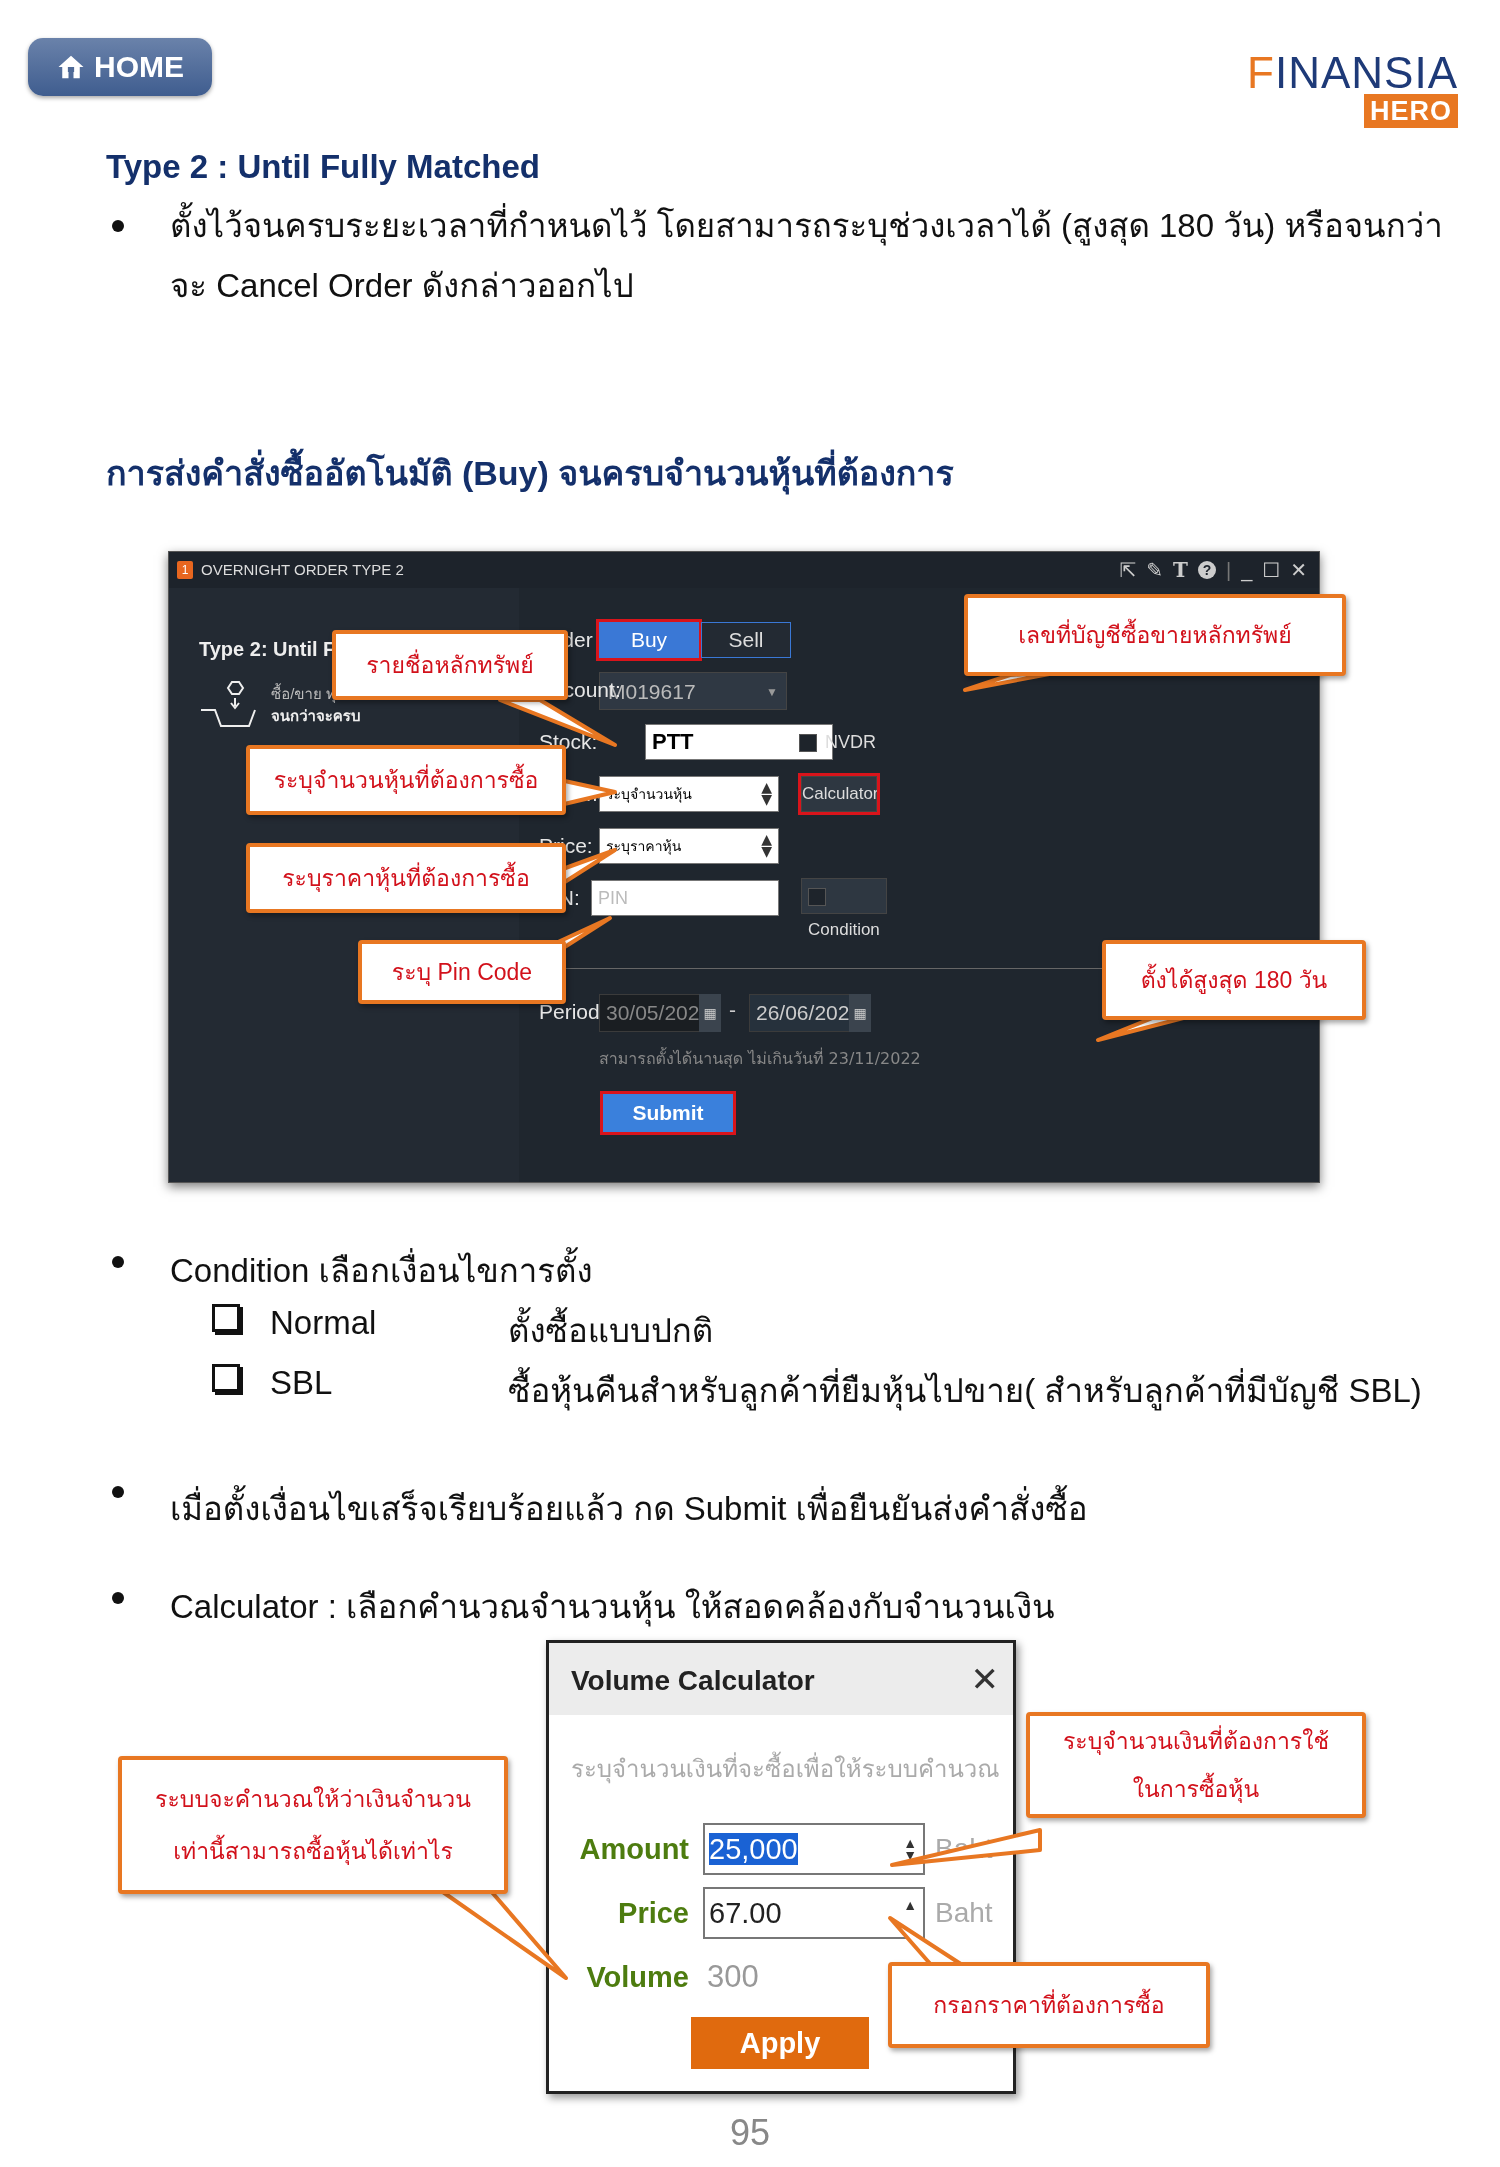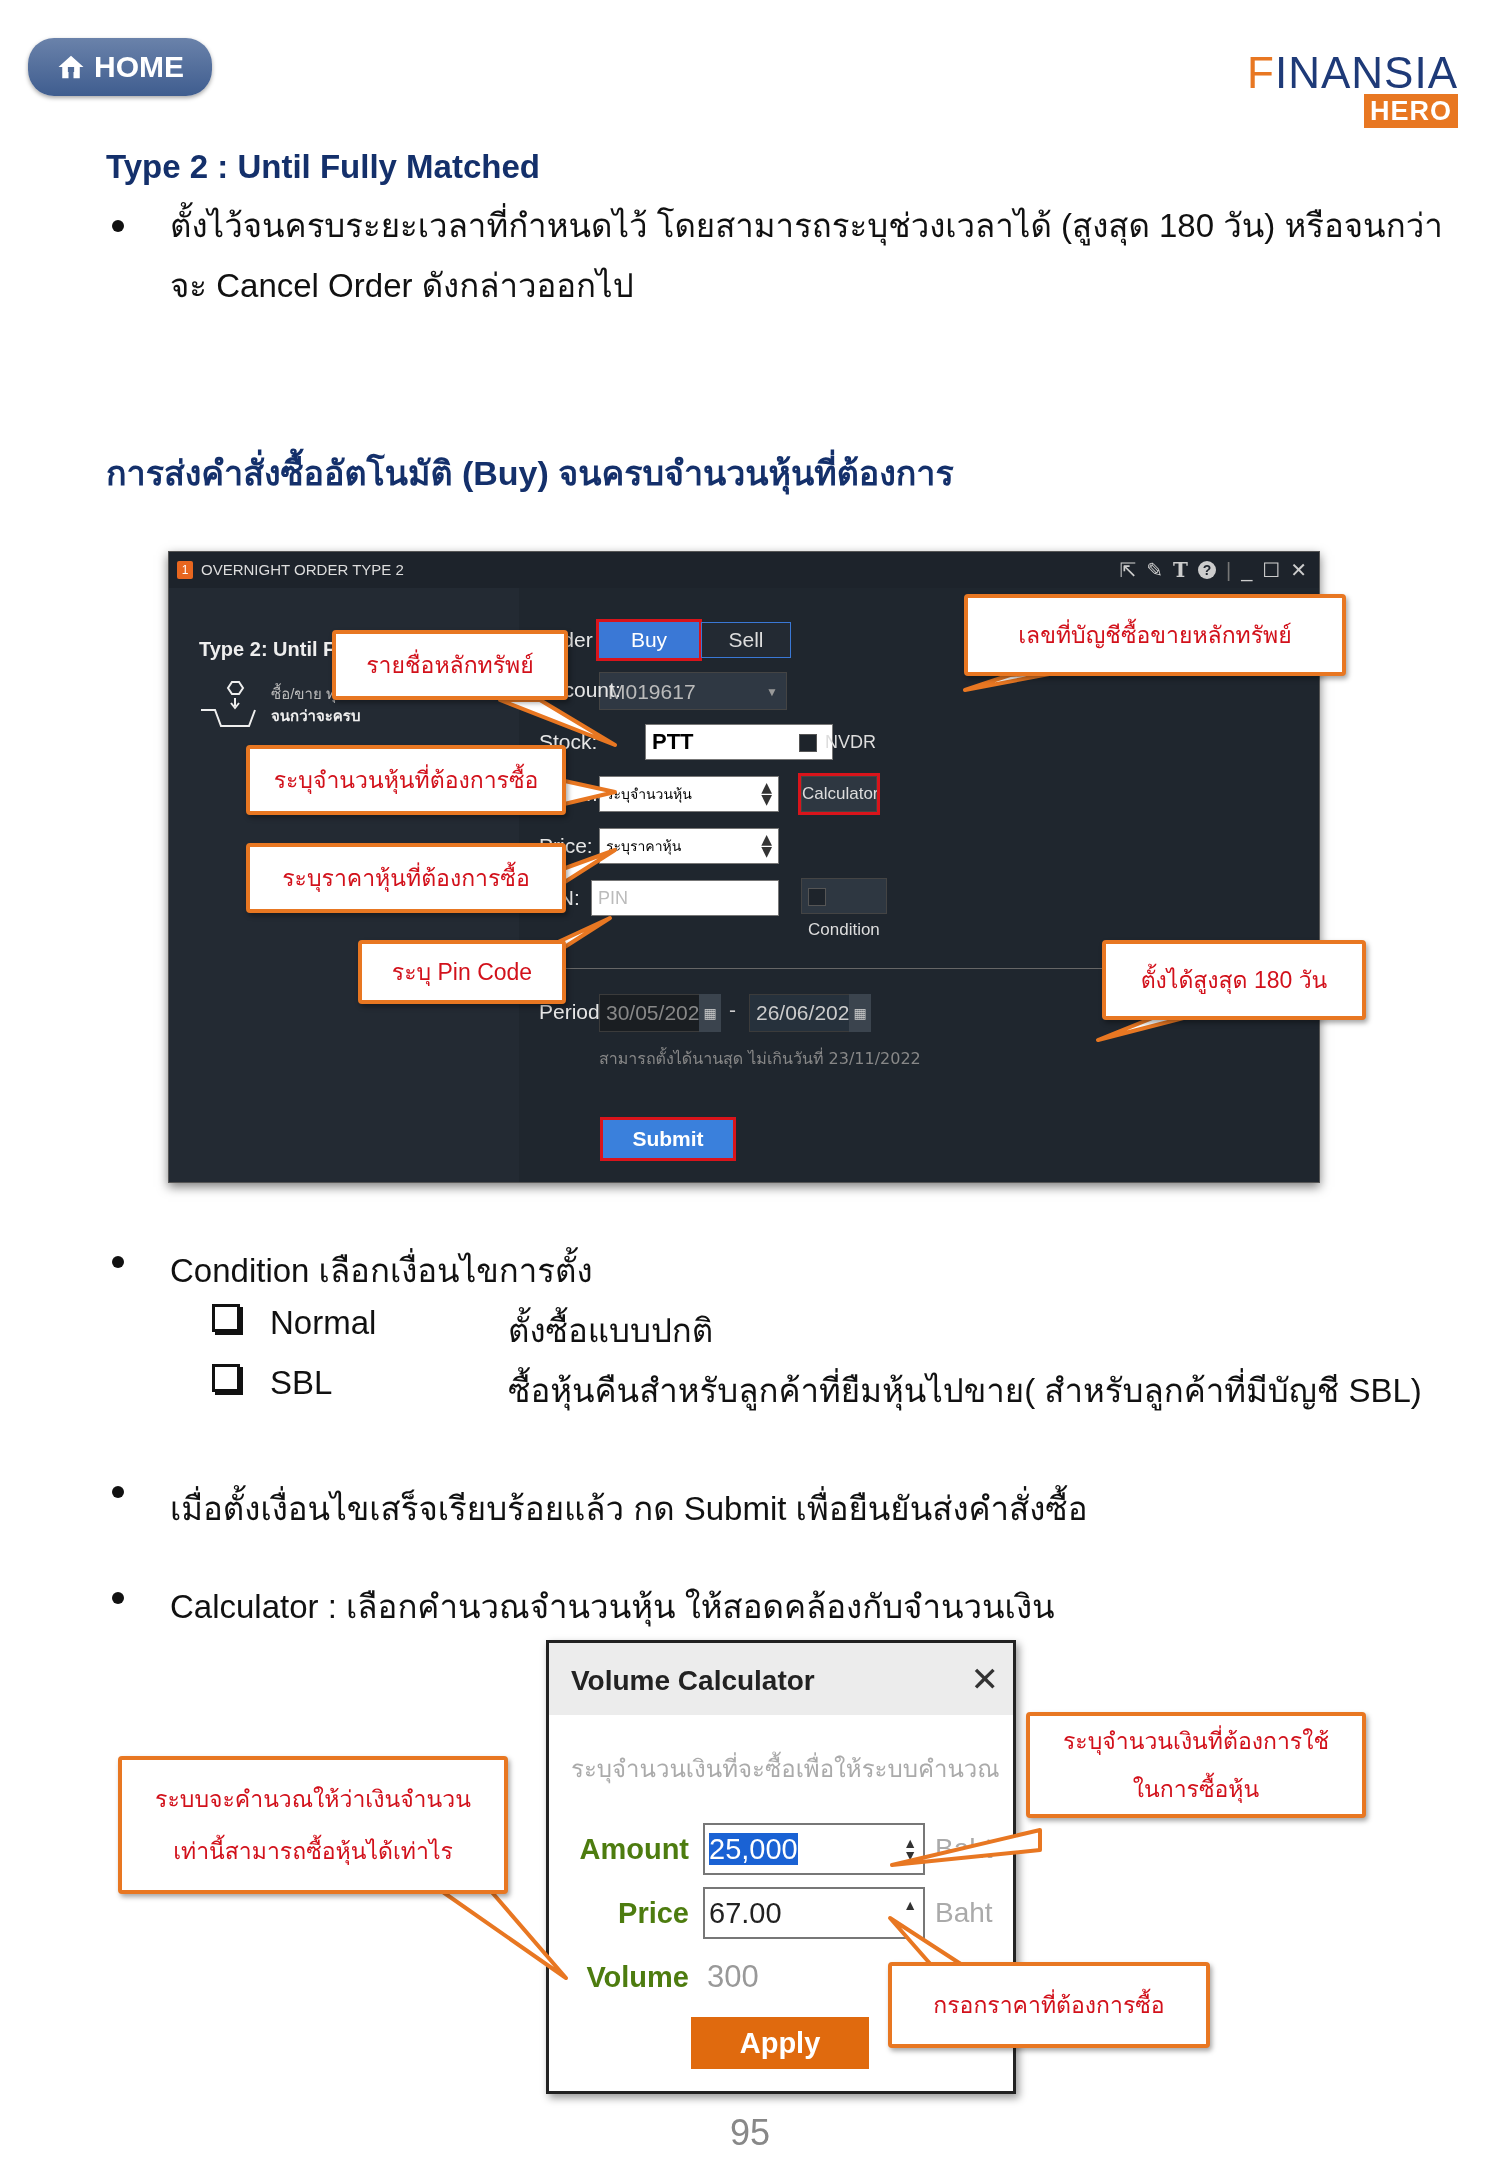--- a/index.html
+++ b/index.html
@@ -1,19 +1,19 @@
 <!DOCTYPE html>
 <html><head>
 <meta charset="utf-8">
 <style>
   html,body{margin:0;padding:0;background:#fff;}
   body{width:1500px;height:2167px;position:relative;overflow:hidden;font-family:"Liberation Sans",sans-serif;color:#111;}
   .abs{position:absolute;}
   
-  .home-btn{left:28px;top:38px;width:184px;height:58px;border-radius:26px;background:linear-gradient(#6a82aa,#3f5d8f);box-shadow:0 2px 4px rgba(0,0,0,.35);display:flex;align-items:center;justify-content:center;gap:8px;color:#fff;font-weight:bold;font-size:30px;letter-spacing:0px;cursor:pointer;}
+  .home-btn{left:28px;top:38px;width:184px;height:58px;border-radius:15px;background:linear-gradient(#6a82aa,#3f5d8f);box-shadow:0 2px 4px rgba(0,0,0,.35);display:flex;align-items:center;justify-content:center;gap:8px;color:#fff;font-weight:bold;font-size:30px;letter-spacing:0px;cursor:pointer;}
   .home-btn svg{width:30px;height:30px;}
   .logo{right:42px;top:48px;width:240px;height:80px;}
   .logo-main{position:absolute;right:0;top:0;font-size:44px;font-weight:normal;color:#1e3a78;letter-spacing:1px;text-align:right;}
   .logo-main .f{color:#e87722;}
   .logo-hero{position:absolute;right:0;top:46px;background:#e87722;color:#fff;font-weight:bold;font-size:27px;padding:0 6px;height:34px;line-height:34px;letter-spacing:1px;}
   .h-blue{color:#14306b;font-weight:bold;}
   .section-title{left:106px;top:148px;font-size:33px;}
   .para{left:106px;font-size:33px;line-height:60px;}
   .bullet{width:12px;height:12px;border-radius:50%;background:#111;}
   .sub-title{left:106px;top:446px;font-size:34px;}
@@ -29,21 +29,21 @@
   .inp{position:absolute;background:#fff;border:1px solid #777;height:36px;box-sizing:border-box;font-size:18px;padding:0 6px;line-height:34px;color:#000;}
   .redbox{outline:3px solid #d9141b;outline-offset:0;}
   .btn-buy{position:absolute;background:#3a78d6;color:#fff;font-size:21px;text-align:center;}
   .btn-sell{position:absolute;border:1px solid #3a78d6;color:#ddd;font-size:21px;text-align:center;background:#232a33;}
   .acc{position:absolute;background:#2f3843;border:1px solid #444;color:#bbb;font-size:21px;padding:0 8px;box-sizing:border-box;}
   .chk{display:inline-block;width:16px;height:16px;border:1px solid #555;background:#1e242b;vertical-align:middle;margin-right:8px;}
   .darkbtn{position:absolute;background:#2e3741;border:1px solid #444;color:#ddd;font-size:19px;text-align:center;box-sizing:border-box;}
   .date{position:absolute;background:#1a1e22;border:1px solid #3b3b3b;color:#888;font-size:21px;padding:0 6px;box-sizing:border-box;line-height:36px;height:38px;}
   .date.on{background:#26313c;color:#ccc;}
   .cal{position:absolute;width:22px;height:38px;background:#3b444e;color:#ccc;font-size:14px;text-align:center;line-height:38px;}
-  .submit{position:absolute;background:#3a80dc;color:#fff;font-weight:bold;font-size:21px;text-align:center;margin-top:26px;}
+  .submit{position:absolute;background:#3a80dc;color:#fff;font-weight:bold;font-size:21px;text-align:center;}
   
   .callout{position:absolute;background:#fff;border:4px solid #e87722;border-radius:4px;color:#d2111b;font-size:23px;text-align:center;box-sizing:border-box;display:flex;align-items:center;justify-content:center;box-shadow:2px 3px 5px rgba(0,0,0,.35);z-index:3;line-height:54px;}
   svg.tails{position:absolute;left:0;top:0;width:1500px;height:2167px;z-index:2;pointer-events:none;}
   
   .cb{display:inline-block;width:28px;height:28px;border:3px solid #111;box-shadow:3px 3px 0 #111;box-sizing:border-box;}
   
   .calc{left:546px;top:1640px;width:464px;height:448px;background:#fff;border:3px solid #222;box-shadow:3px 4px 8px rgba(0,0,0,.4);}
   .calc-head{position:absolute;left:0;top:0;width:100%;height:72px;background:#ececec;}
   .calc-title{position:absolute;left:22px;top:22px;font-weight:bold;font-size:28px;color:#222;}
   .calc-close{position:absolute;right:14px;top:16px;font-size:34px;color:#333;cursor:pointer;}

